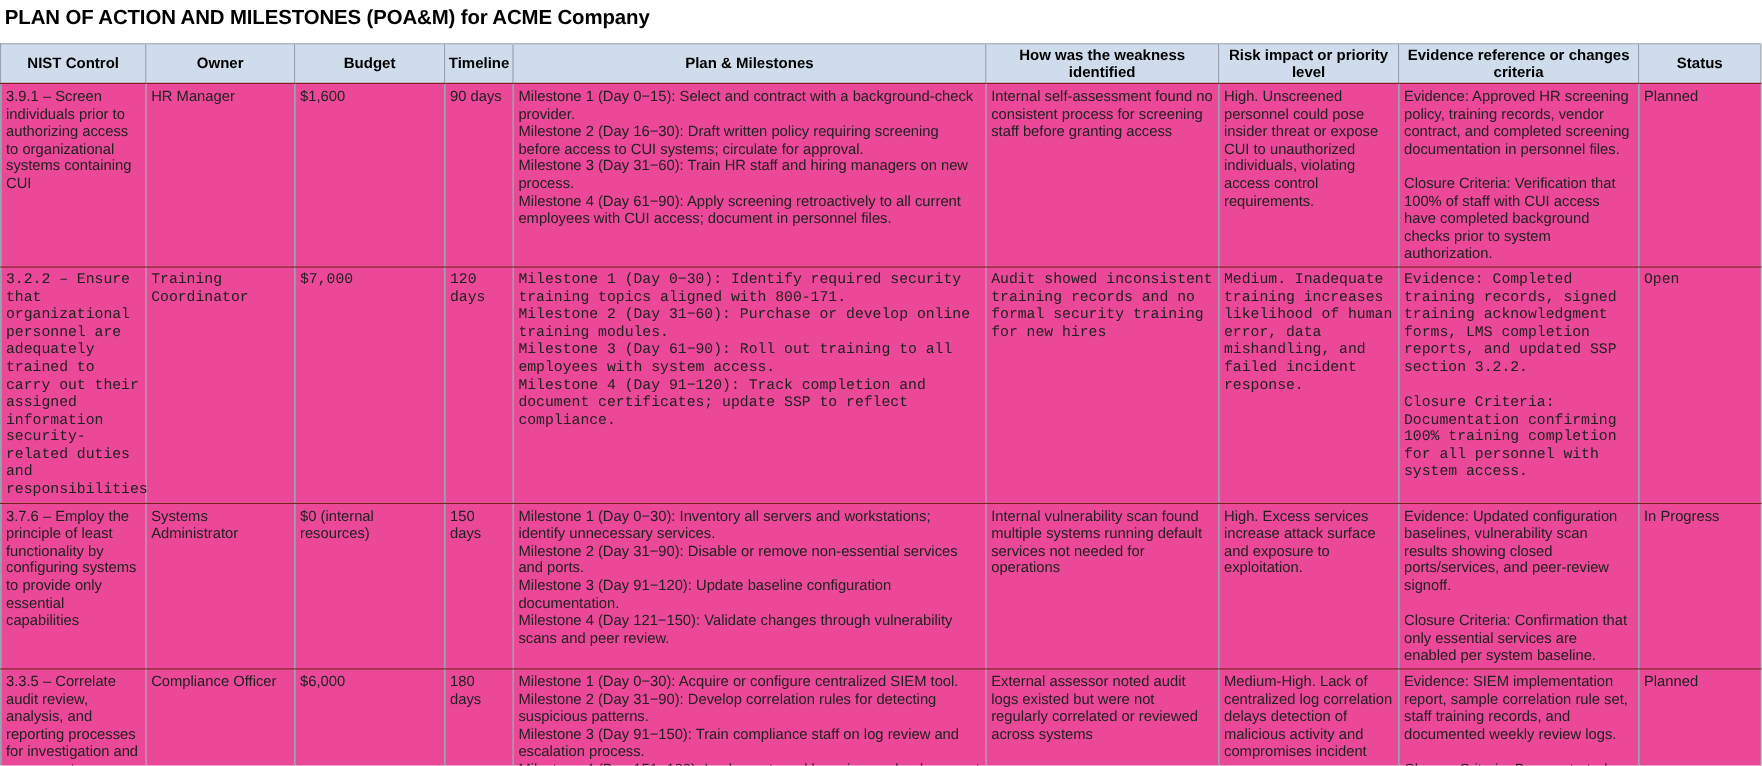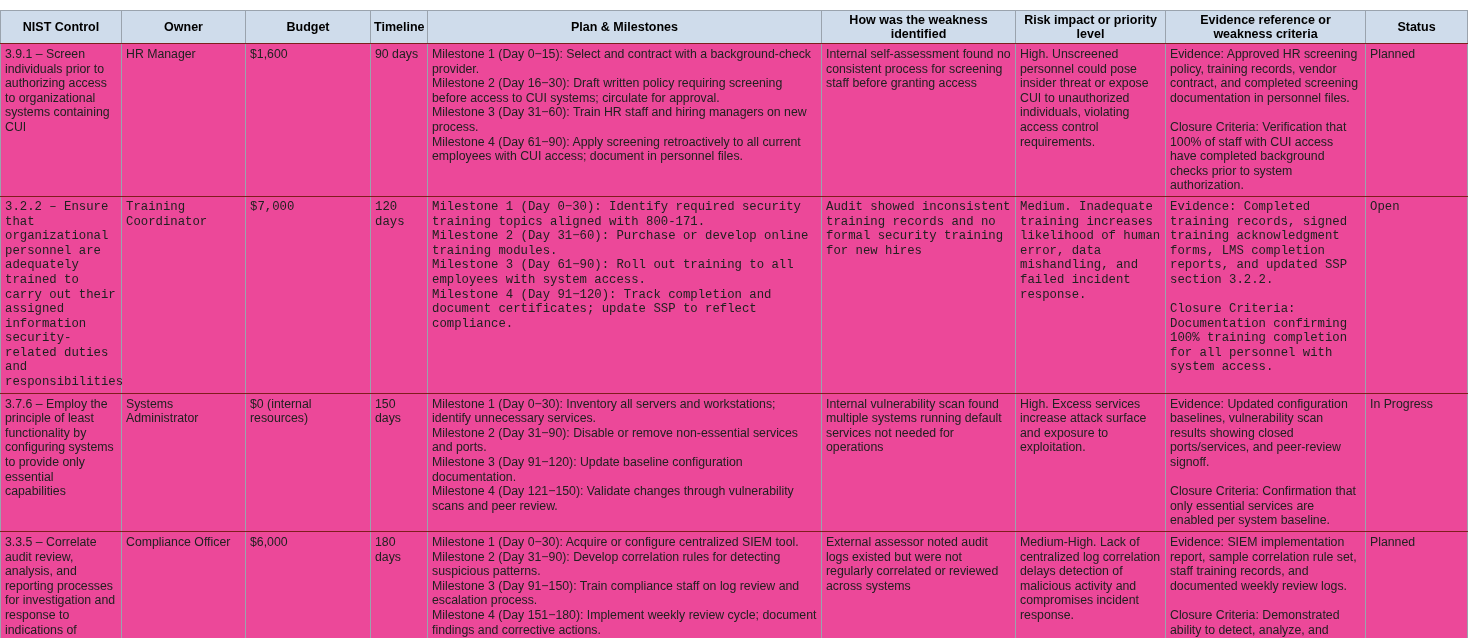--- a/index.html
+++ b/index.html
@@ -81,20 +81,21 @@
   tr.r1 td { height: 136px; }
   tr.r2 td { height: 117px; font-family: Liberation Mono, monospace; }
   tr.r3 td { height: 126px; margin-left: 12px; }
   tr.r4 td { height: 177px; }
 </style>
 </head>
 <body>
 
 <div class="page">
 
+  <div class="doc-title">PLAN OF ACTION AND MILESTONES (POA&amp;M) for ACME Company</div>
 
   <table class="poam">
     <colgroup>
       <col class="c-control">
         <col class="c-owner">
         <col class="c-budget">
         <col class="c-timeline">
       <col class="c-plan">
         <col class="c-weak">
         <col class="c-risk">
@@ -103,21 +104,21 @@
     </colgroup>
     <thead>
       <tr>
         <th>NIST Control</th>
         <th>Owner</th>
         <th>Budget</th>
         <th>Timeline</th>
         <th>Plan &amp; Milestones</th>
         <th>How was the weakness identified</th>
         <th>Risk impact or priority level</th>
-        <th>Evidence reference or weakness criteria</th>
+        <th>Evidence reference or changes criteria</th>
         <th>Status</th>
       </tr>
     </thead>
     <tbody>
       <tr class="r1">
         <td class="cell-text">3.9.1 – Screen individuals prior to authorizing access to organizational systems containing CUI</td>
         <td class="cell-text">HR Manager</td>
         <td class="cell-text">$1,600</td>
         <td class="cell-text cell-timeline">90 days</td>
         <td class="cell-text">Milestone 1 (Day 0−15): Select and contract with a background-check provider.

